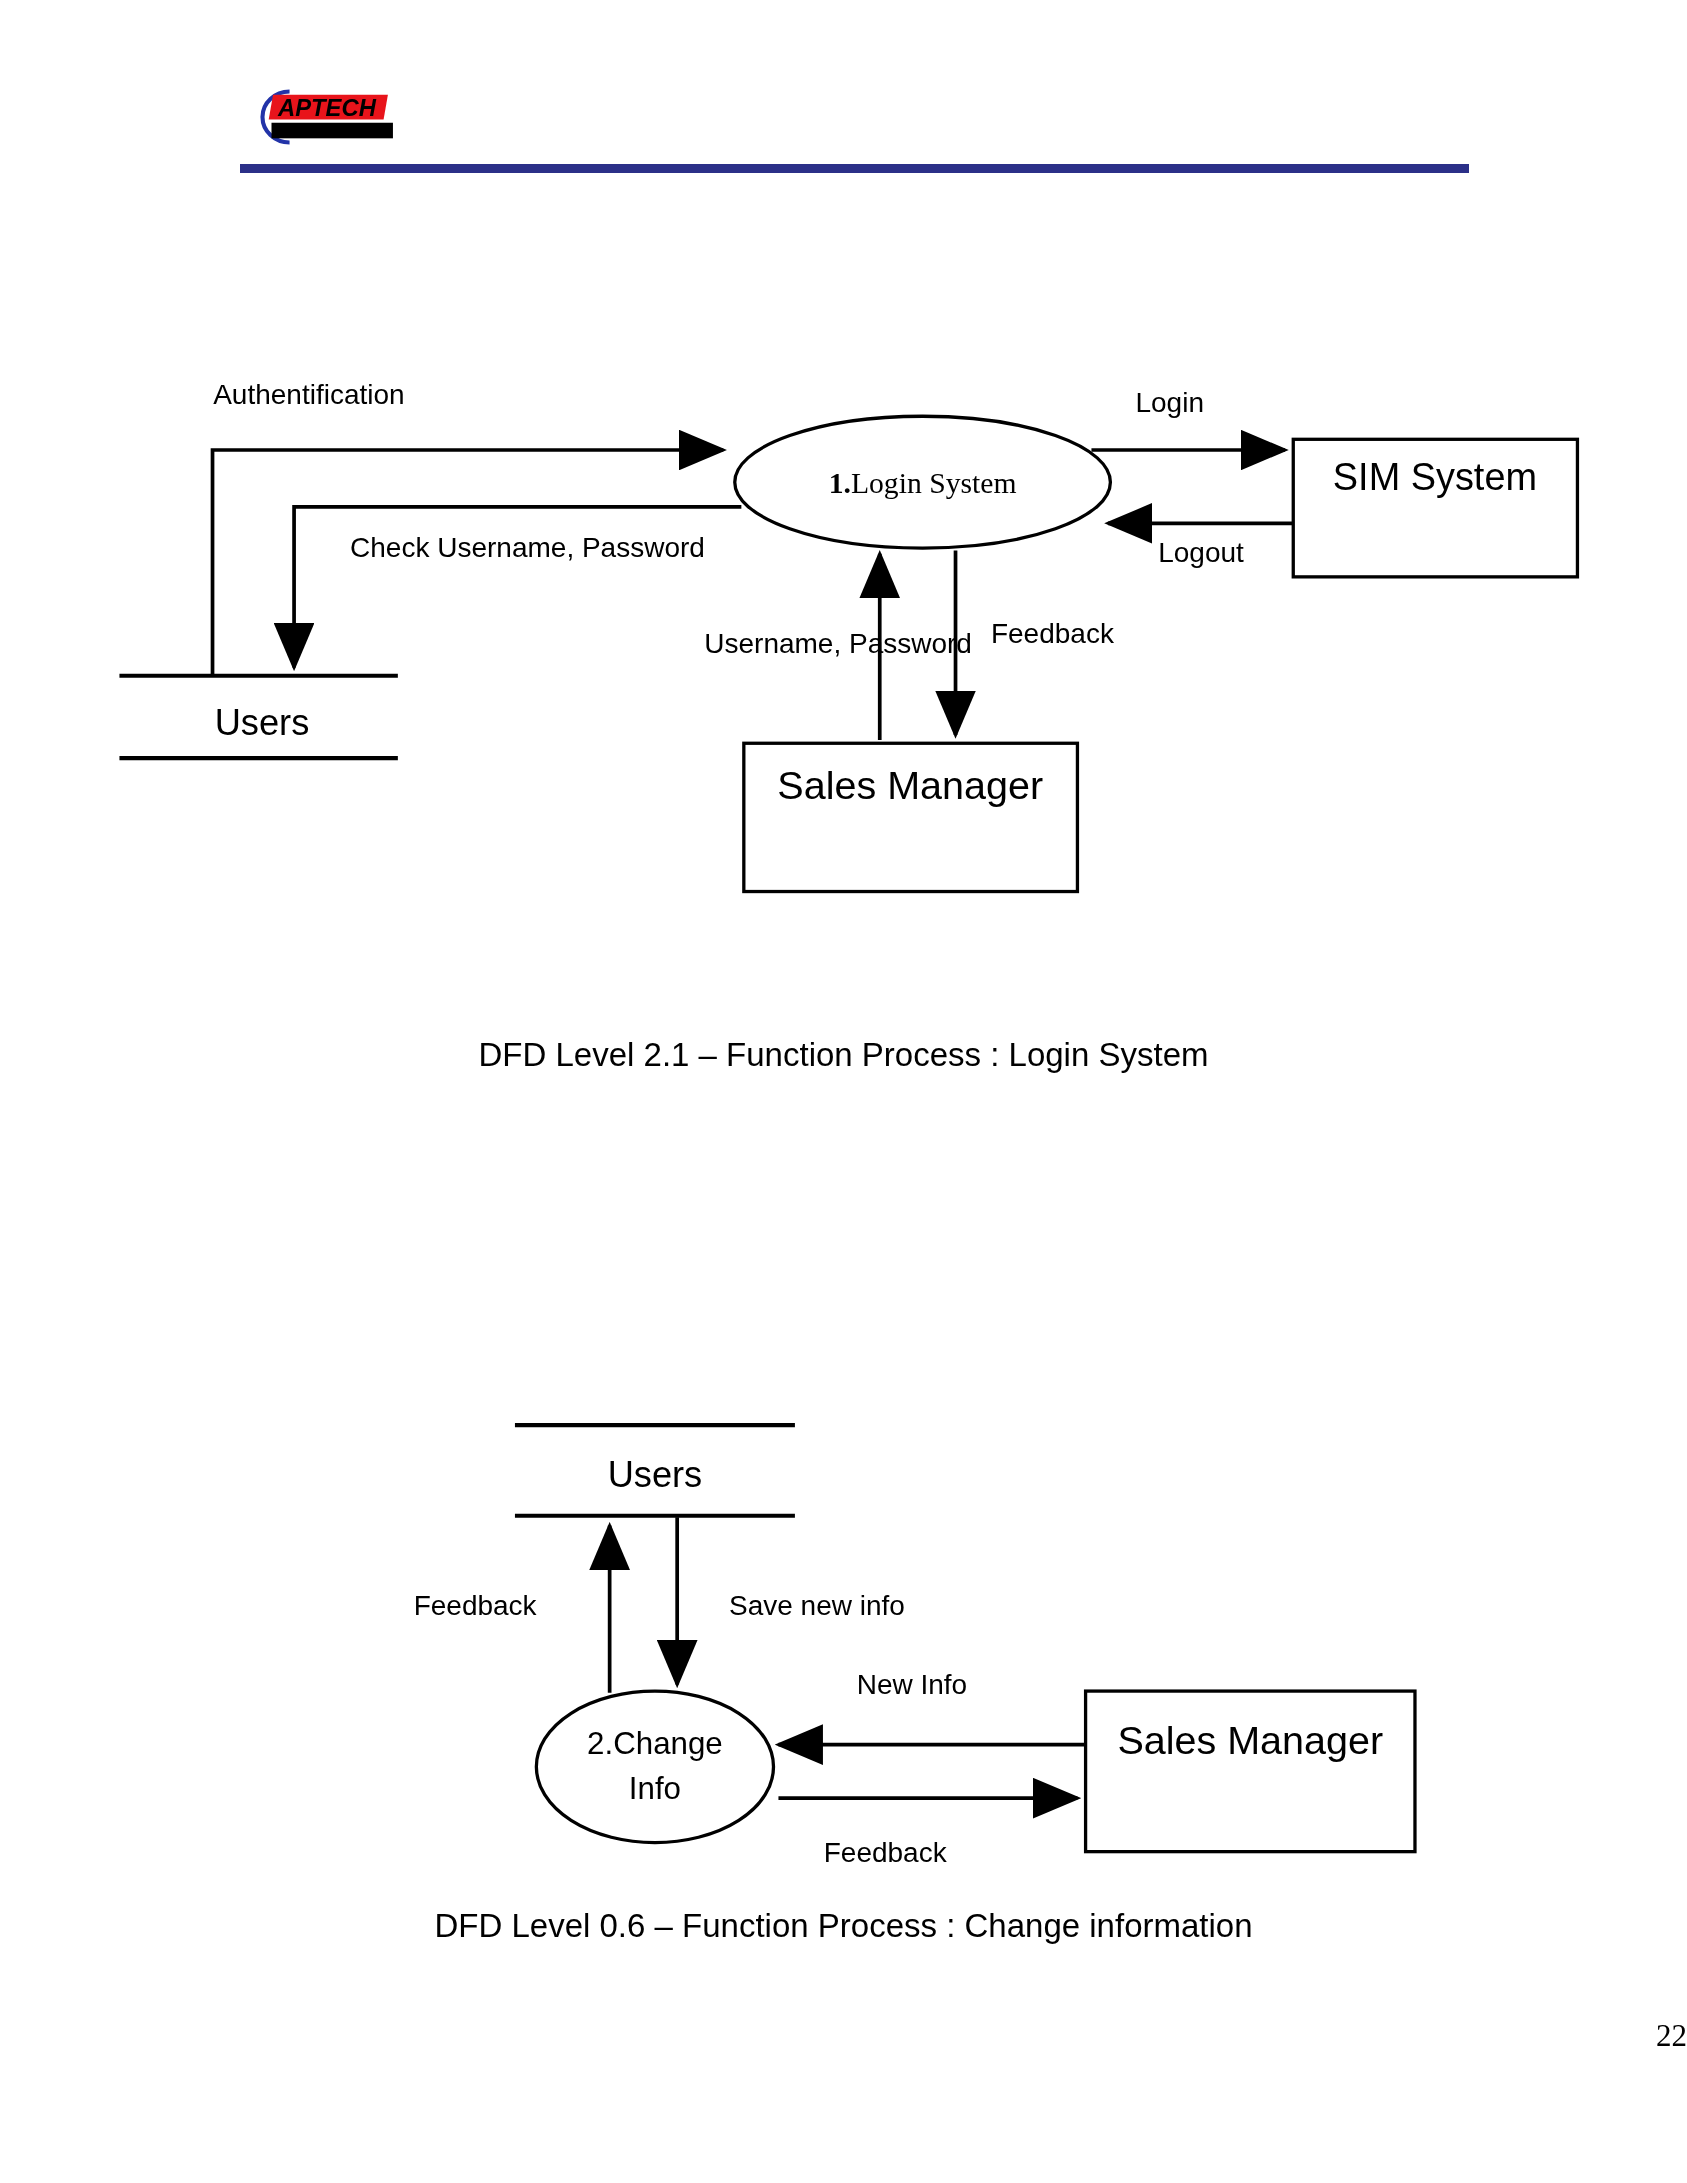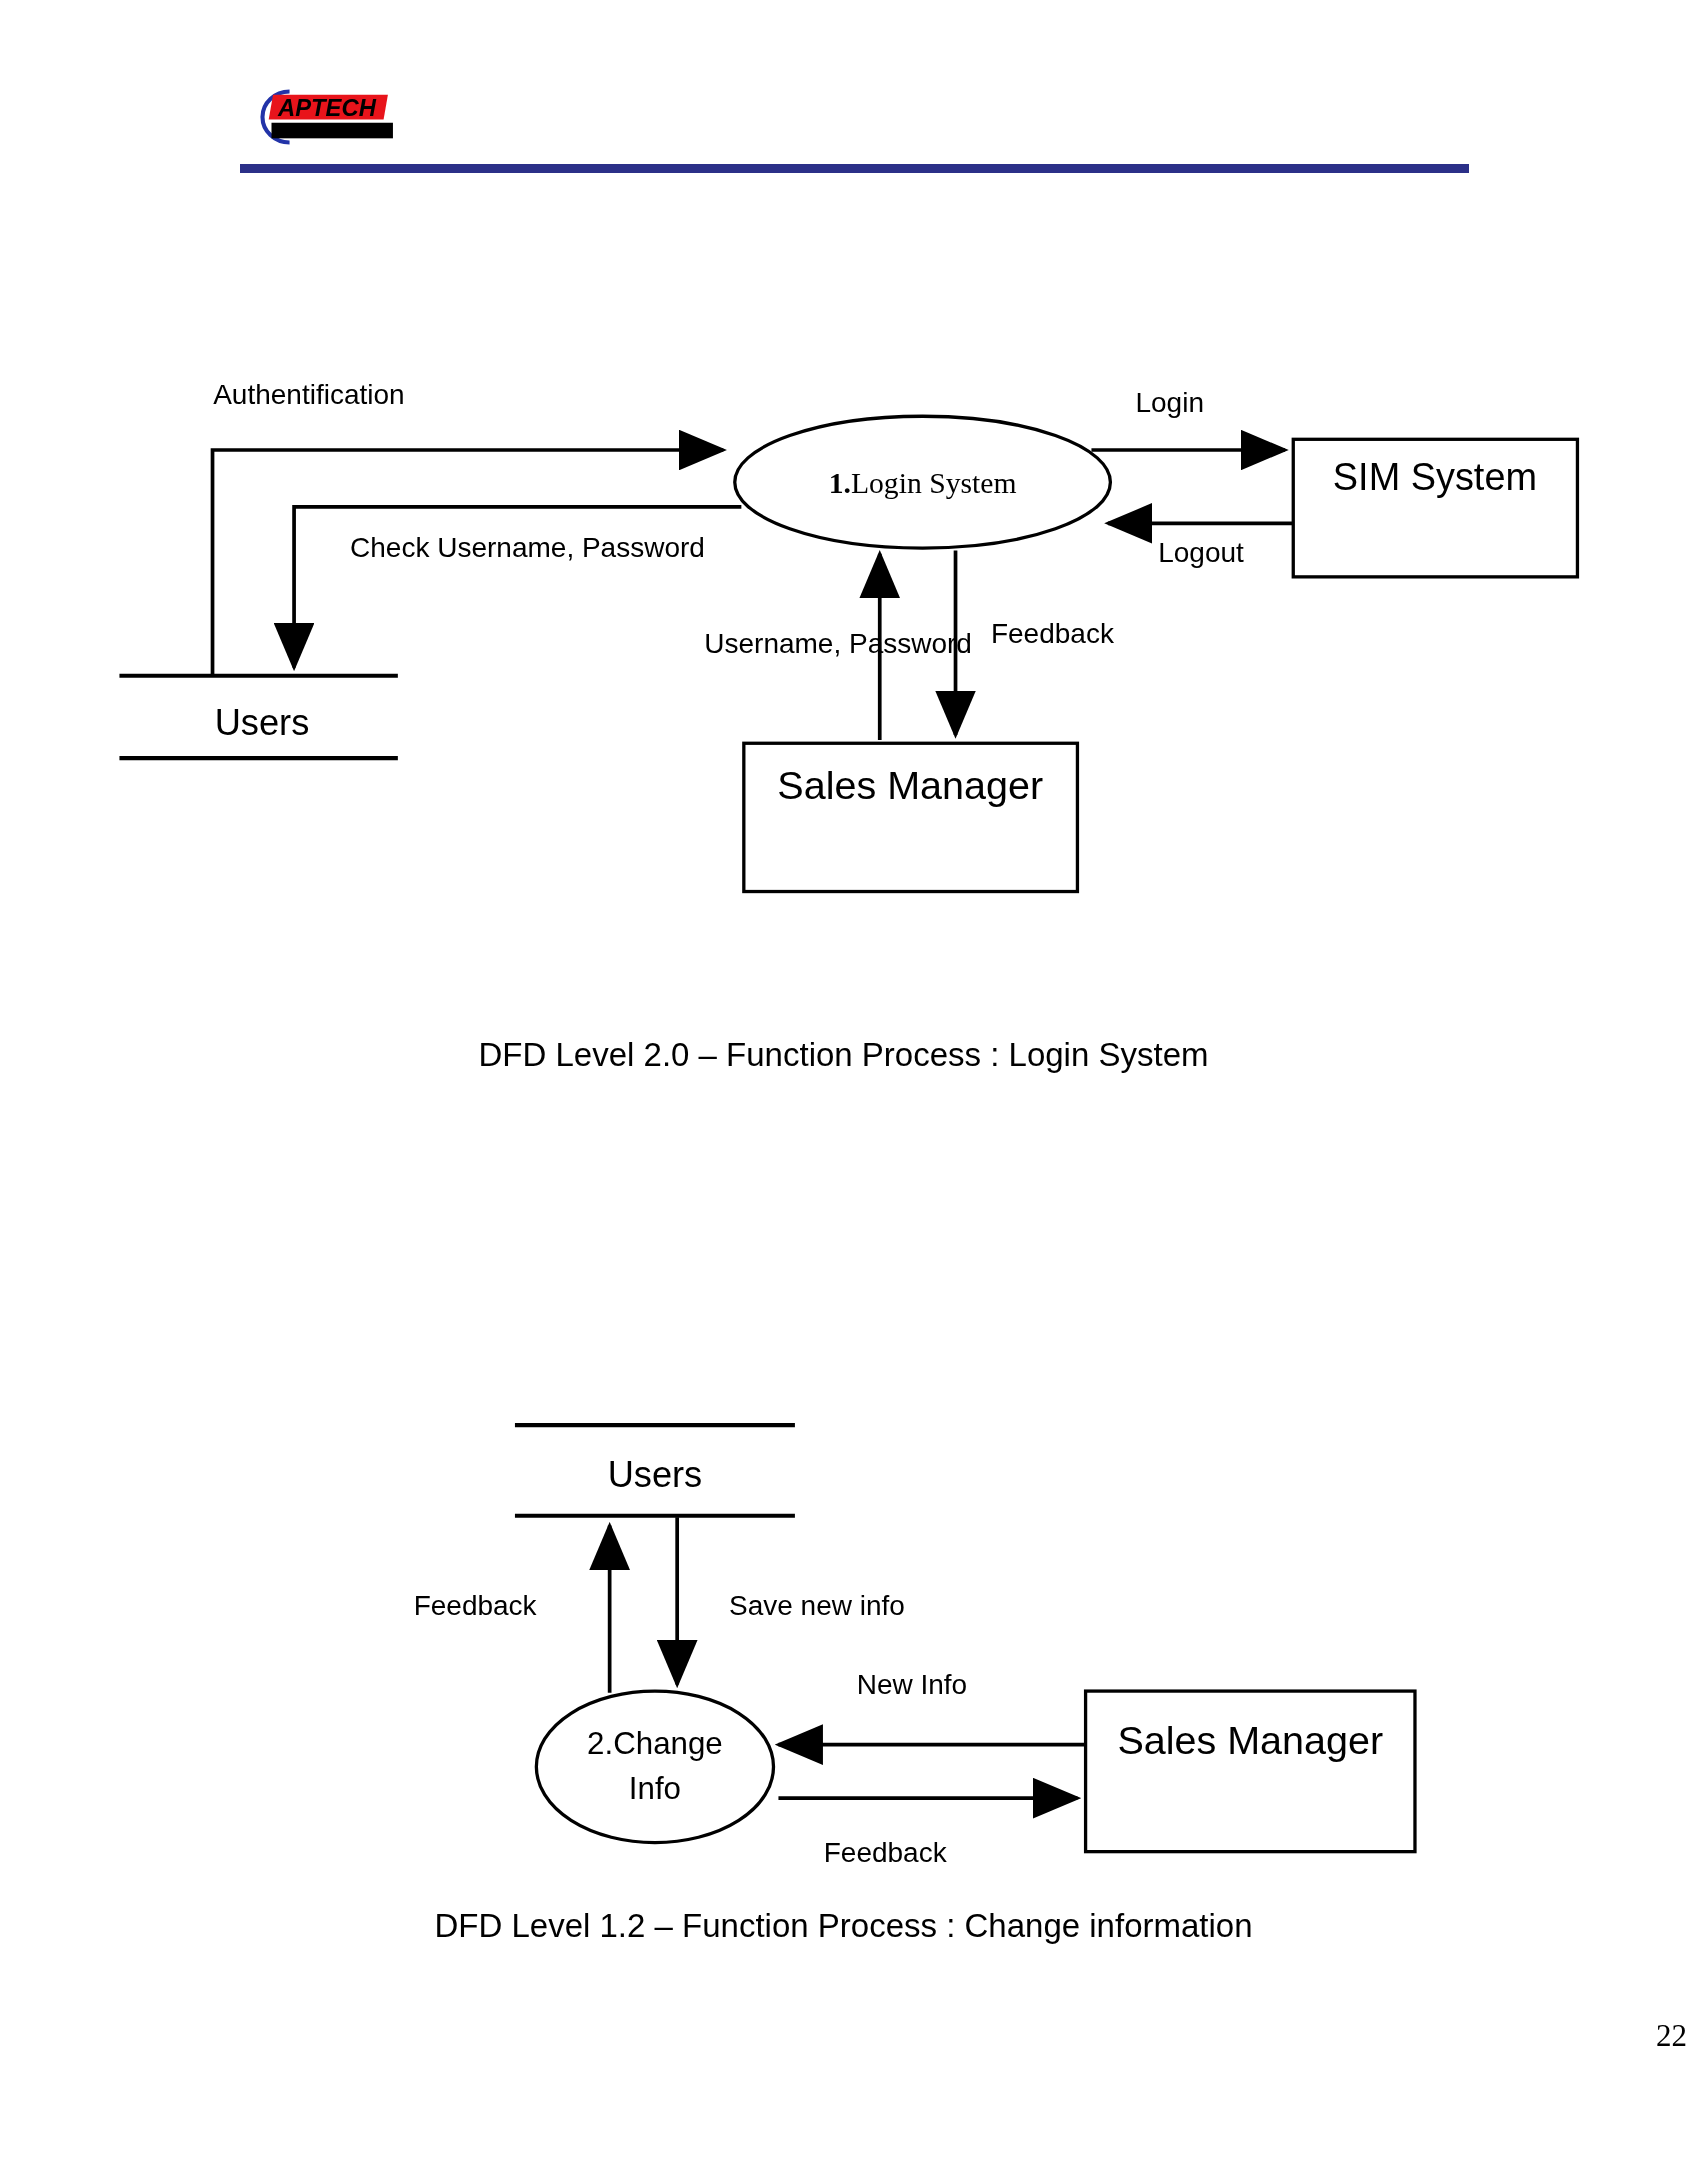--- a/index.html
+++ b/index.html
@@ -147,21 +147,21 @@
     <text x="855" y="412" font-size="34">Username, Password</text>
 
     <path class="flow-line" d="M 1160 288 L 1160 512" marker-end="url(#ah1)"></path>
     <text x="1203" y="400" font-size="34">Feedback</text>
 
     <rect x="903" y="522" width="405" height="180" class="shape-stroke"></rect>
     <text x="1105" y="590" font-size="48" text-anchor="middle">Sales Manager</text>
   </svg>
 </div>
 
-<div id="caption-1" class="caption">DFD Level 2.0 – Function Process : Login System</div>
+<div id="caption-1" class="caption">DFD Level 2.1 – Function Process : Login System</div>
 
 <div id="diagram-2" class="diagram">
   <svg width="1687" height="527" viewBox="0 0 2048 640">
     <defs>
       <marker id="ah2" markerWidth="13" markerHeight="11" refX="12" refY="5.5" orient="auto" markerUnits="strokeWidth">
         <path d="M0,0 L13,5.5 L0,11 z" fill="#000"></path>
       </marker>
     </defs>
 
     <g>
@@ -184,16 +184,16 @@
     <path class="flow-line" d="M 1318 478 L 945 478" marker-end="url(#ah2)"></path>
 
     <path class="flow-line" d="M 945 543 L 1308 543" marker-end="url(#ah2)"></path>
     <text x="1000" y="620" font-size="34">Feedback</text>
 
     <rect x="1318" y="413" width="400" height="195" class="shape-stroke"></rect>
     <text x="1518" y="490" font-size="48" text-anchor="middle">Sales Manager</text>
   </svg>
 </div>
 
-<div id="caption-2" class="caption">DFD Level 1.2 – Function Process : Change information</div>
+<div id="caption-2" class="caption">DFD Level 0.6 – Function Process : Change information</div>
 
 <div id="page-number">22</div>
 
 
 </body></html>

